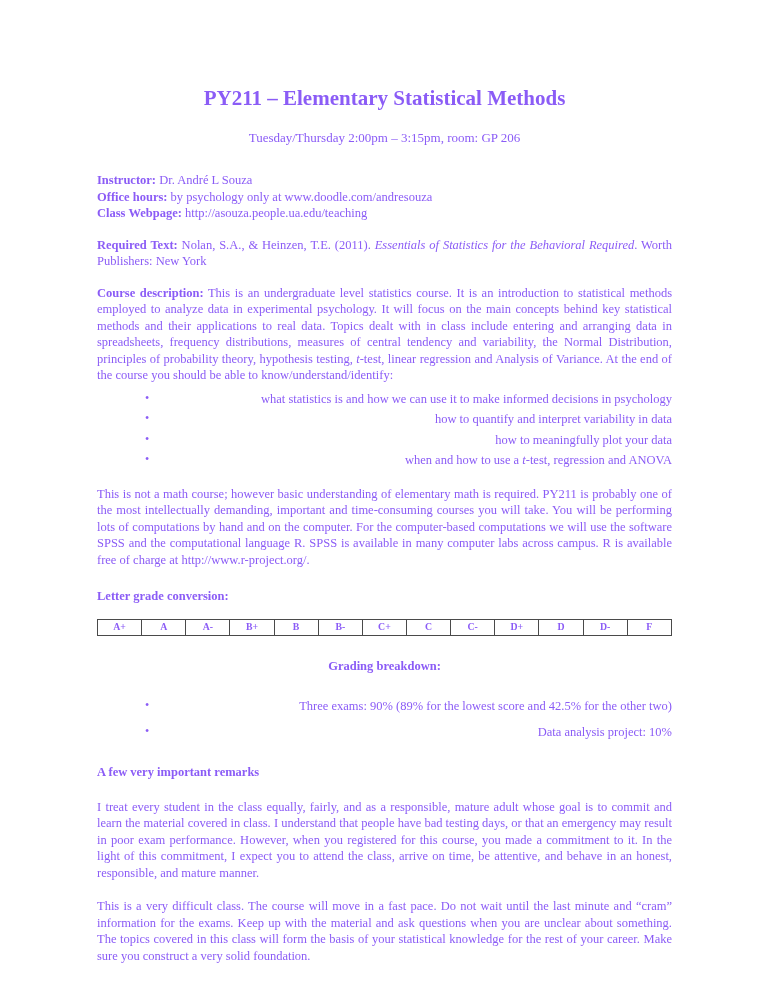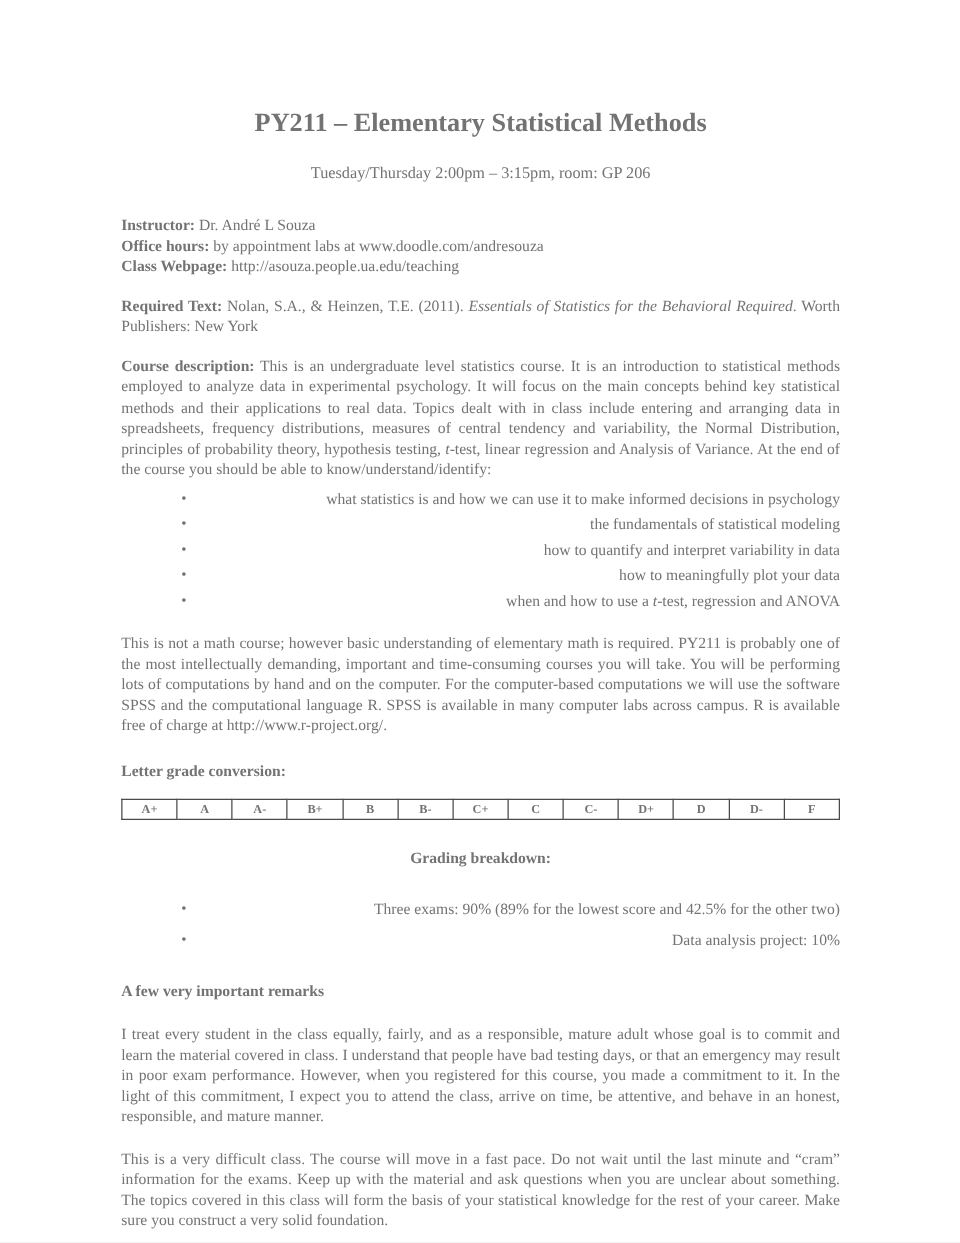--- a/index.html
+++ b/index.html
@@ -6,21 +6,21 @@
   html, body { margin: 0; padding: 0; background: #e8e8e8; }
   .page {
     width: 768px;
     height: 994px;
     margin: 0 auto;
     background: #ffffff;
     padding: 86px 96px 40px 97px;
     font-family: "Liberation Serif", "DejaVu Serif", serif;
     font-size: 12.5px;
     line-height: 1.32;
-    color: #737373;
+    color: #8b5cf6;
     overflow: hidden;
   }
   .title {
     font-size: 21px;
     font-weight: bold;
     text-align: center;
     margin: 0;
     line-height: 1.15;
   }
   .subtitle {
@@ -79,31 +79,30 @@
 
 <div class="page">
 
   <header>
     <h1 class="title">PY211 – Elementary Statistical Methods</h1>
     <div class="subtitle">Tuesday/Thursday 2:00pm – 3:15pm, room: GP 206</div>
   </header>
 
   <section class="info">
     <p class="line"><b>Instructor:</b><span> Dr. André L Souza</span></p>
-    <p class="line"><b>Office hours:</b><span> by appointment labs at www.doodle.com/andresouza</span></p>
+    <p class="line"><b>Office hours:</b><span> by psychology only at www.doodle.com/andresouza</span></p>
     <p class="line"><b>Class Webpage:</b><span> http://asouza.people.ua.edu/teaching</span></p>
   </section>
 
   <p class="para"><b>Required Text:</b><span> Nolan, S.A., &amp; Heinzen, T.E. (2011). </span><i class="book">Essentials of Statistics for the Behavioral Required</i><span>. Worth Publishers: New York</span></p>
 
   <p class="para"><b>Course description:</b><span> This is an undergraduate level statistics course. It is an introduction to statistical methods employed to analyze data in experimental psychology. It will focus on the main concepts behind key statistical methods and their applications to real data. Topics dealt with in class include entering and arranging data in spreadsheets, frequency distributions, measures of central tendency and variability, the Normal Distribution, principles of probability theory, hypothesis testing, </span><i>t</i><span>-test, linear regression and Analysis of Variance. At the end of the course you should be able to know/understand/identify:</span></p>
 
   <ul class="bullets">
     <li><span>what statistics is and how we can use it to make informed decisions in psychology</span></li>
-    <li><span>the fundamentals of statistical modeling</span></li>
     <li><span>how to quantify and interpret variability in data</span></li>
     <li><span>how to meaningfully plot your data</span></li>
     <li><span>when and how to use a </span><i>t</i><span>-test, regression and ANOVA</span></li>
   </ul>
 
   <p class="para" style="margin-top:17px;">This is not a math course; however basic understanding of elementary math is required. PY211 is probably one of the most intellectually demanding, important and time-consuming courses you will take. You will be performing lots of computations by hand and on the computer. For the computer-based computations we will use the software SPSS and the computational language R. SPSS is available in many computer labs across campus. R is available free of charge at http://www.r-project.org/.</p>
 
   <h2 class="sect">Letter grade conversion:</h2>
 
   <table class="grades">

